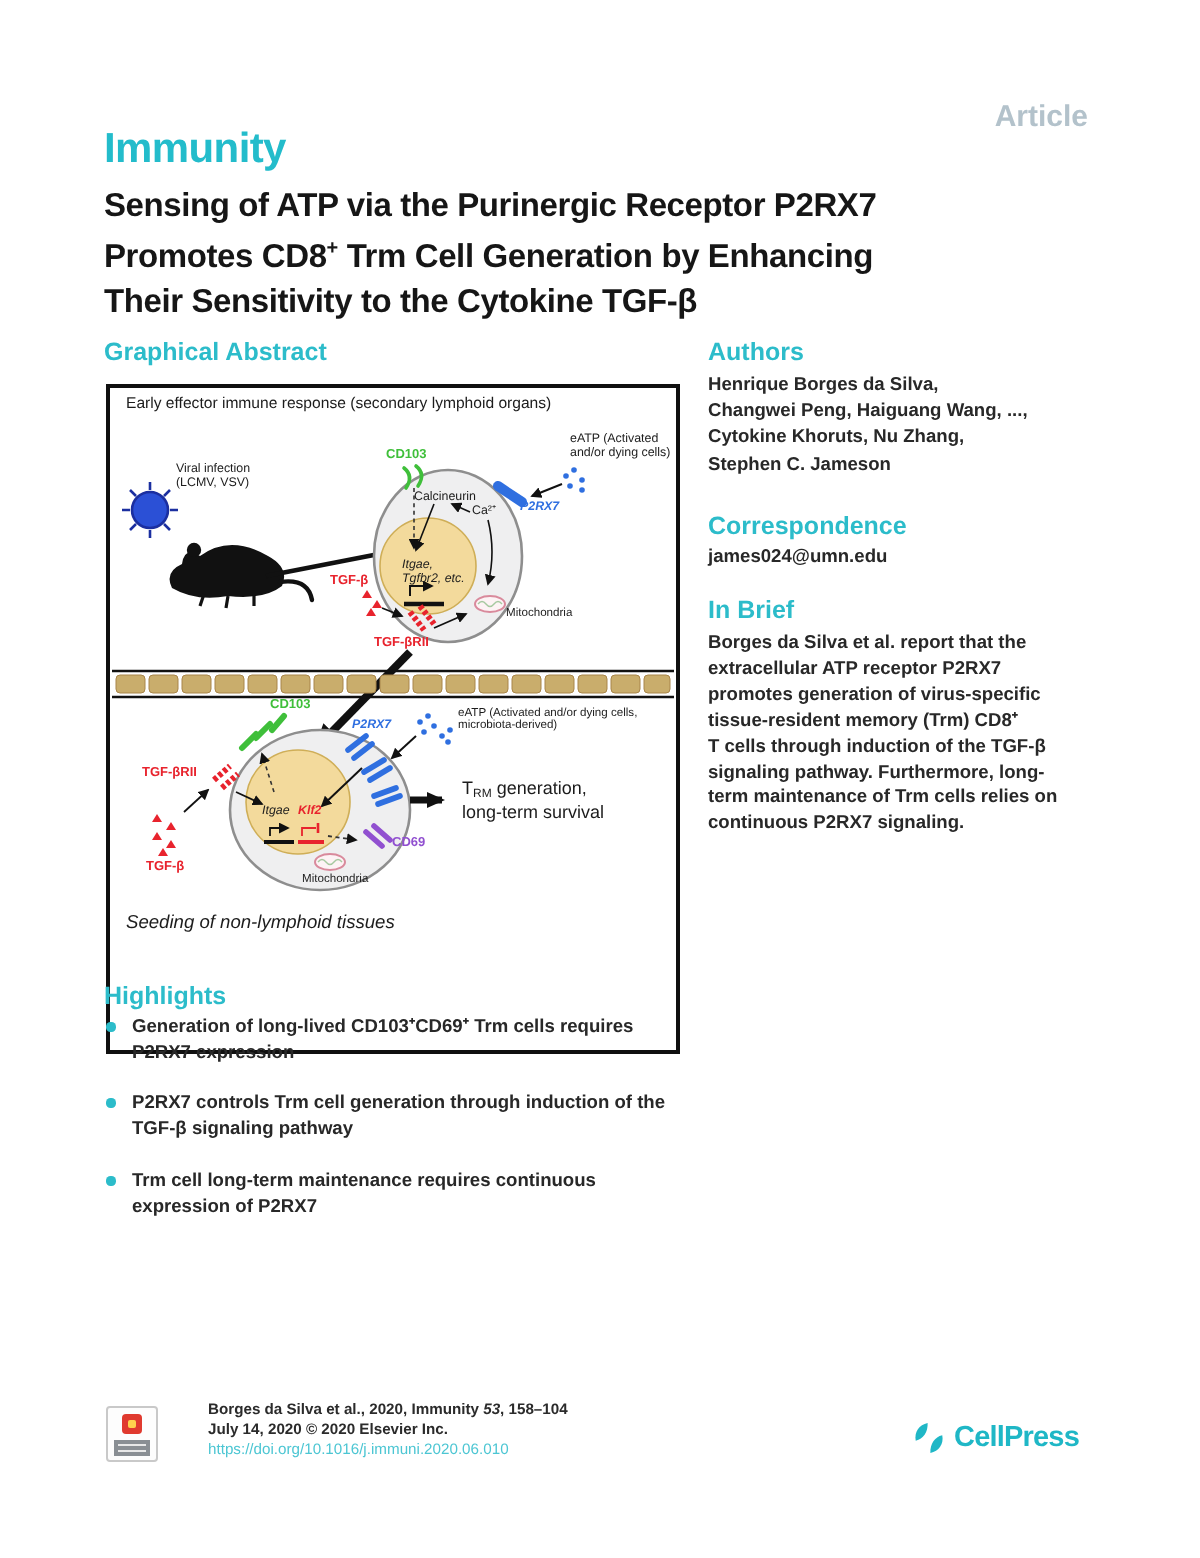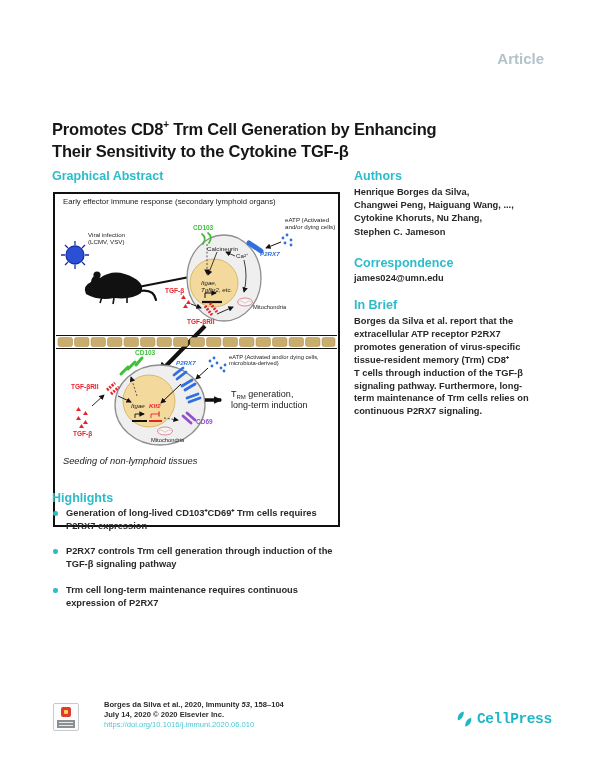--- a/index.html
+++ b/index.html
@@ -33,32 +33,33 @@
   .hl-text{margin-left:13px;font-size:9.3px;font-weight:bold;color:#282828;line-height:13.2px;}
   
   .badge{left:53px;top:703px;width:26px;height:28px;border:1px solid #c9c9c9;border-radius:2px;
          background:#fdfdfd;box-sizing:border-box;}
   .badge .emblem{position:absolute;left:7px;top:3px;width:10px;height:10px;background:#e03a2f;border-radius:2px;}
   .badge .emblem:after{content:"";position:absolute;left:3px;top:3px;width:4px;height:4px;background:#ffd24d;border-radius:1px;}
   .badge .bar{position:absolute;left:3px;top:16px;width:18px;height:8px;background:#8a8f94;}
   .badge .bar i{position:absolute;left:2px;width:14px;height:1px;background:#e8e8e8;}
   .citation{left:104px;top:700px;font-size:7.6px;font-weight:bold;color:#2b2b2b;line-height:9.8px;}
   .doi{display:block;color:#4cc6d3;font-weight:normal;text-decoration:none;}
-  .cellpress{left:456px;top:710px;display:flex;align-items:center;gap:4px;font-family:Liberation Mono, monospace;}
+  .cellpress{left:456px;top:710px;display:flex;align-items:center;gap:4px;}
   .cellpress .cp-text{font-size:14.5px;font-weight:bold;color:#1fb7c6;letter-spacing:-0.4px;}
 </style>
 </head>
 <body>
 
 <div class="page">
 
   <div class="abs article-label">Article</div>
+  <div class="abs journal">Immunity</div>
 
   <div class="abs title">
-    <br>
+    <span>Sensing of ATP via the Purinergic Receptor P2RX7</span><br>
     <span>Promotes CD8</span><sup>+</sup><span> Trm Cell Generation by Enhancing</span><br>
     <span>Their Sensitivity to the Cytokine TGF-β</span>
   </div>
 
   <div class="abs sect-h" style="left:52px;top:169px;">Graphical Abstract</div>
 
   <div class="abs figure">
     <svg width="283" height="283" viewBox="0 0 283 283">
       <defs>
         <marker id="m-s" markerUnits="userSpaceOnUse" markerWidth="5.5" markerHeight="5.5" refX="4.6" refY="2.75" orient="auto">
@@ -244,21 +245,21 @@
     <span class="fl fl-r f65" style="left:132px;top:124px;">TGF-βRII</span>
     <span class="fl fl-g f65" style="left:80px;top:155px;">CD103</span>
     <span class="fl fl-b f6 it" style="left:121px;top:166px;">P2RX7</span>
     <span class="fl f58" style="left:174px;top:160px;"><span>eATP (Activated and/or dying cells,</span><br><span>microbiota-derived)</span></span>
     <span class="fl fl-r f65" style="left:16px;top:189px;">TGF-βRII</span>
     <span class="fl fl-r f65" style="left:18px;top:236px;">TGF-β</span>
     <span class="fl f6 it" style="left:76px;top:209px;">Itgae</span>
     <span class="fl fl-r f6 it" style="left:94px;top:209px;">Klf2</span>
     <span class="fl fl-p f65" style="left:141px;top:224px;">CD69</span>
     <span class="fl f58" style="left:96px;top:243px;">Mitochondria</span>
-    <span class="fl f9" style="left:176px;top:195px;"><span>T</span><span class="trm-sub">RM</span><span> generation,</span><br><span>long-term induction</span></span>
+    <span class="fl f9" style="left:176px;top:195px;"><span>T</span><span class="trm-sub">RM</span><span> generation,</span><br><span>long-term survival</span></span>
     <span class="fl f93" style="left:8px;top:262px;font-style:italic;">Seeding of non-lymphoid tissues</span>
   </div>
 
   <div class="abs sect-h" style="left:354px;top:169px;">Authors</div>
   <div class="abs bt" style="left:354px;top:186px;width:210px;">
     <div>Henrique Borges da Silva,</div>
     <div>Changwei Peng, Haiguang Wang, ...,</div>
     <div>Cytokine Khoruts, Nu Zhang,</div>
     <div>Stephen C. Jameson</div>
   </div>

